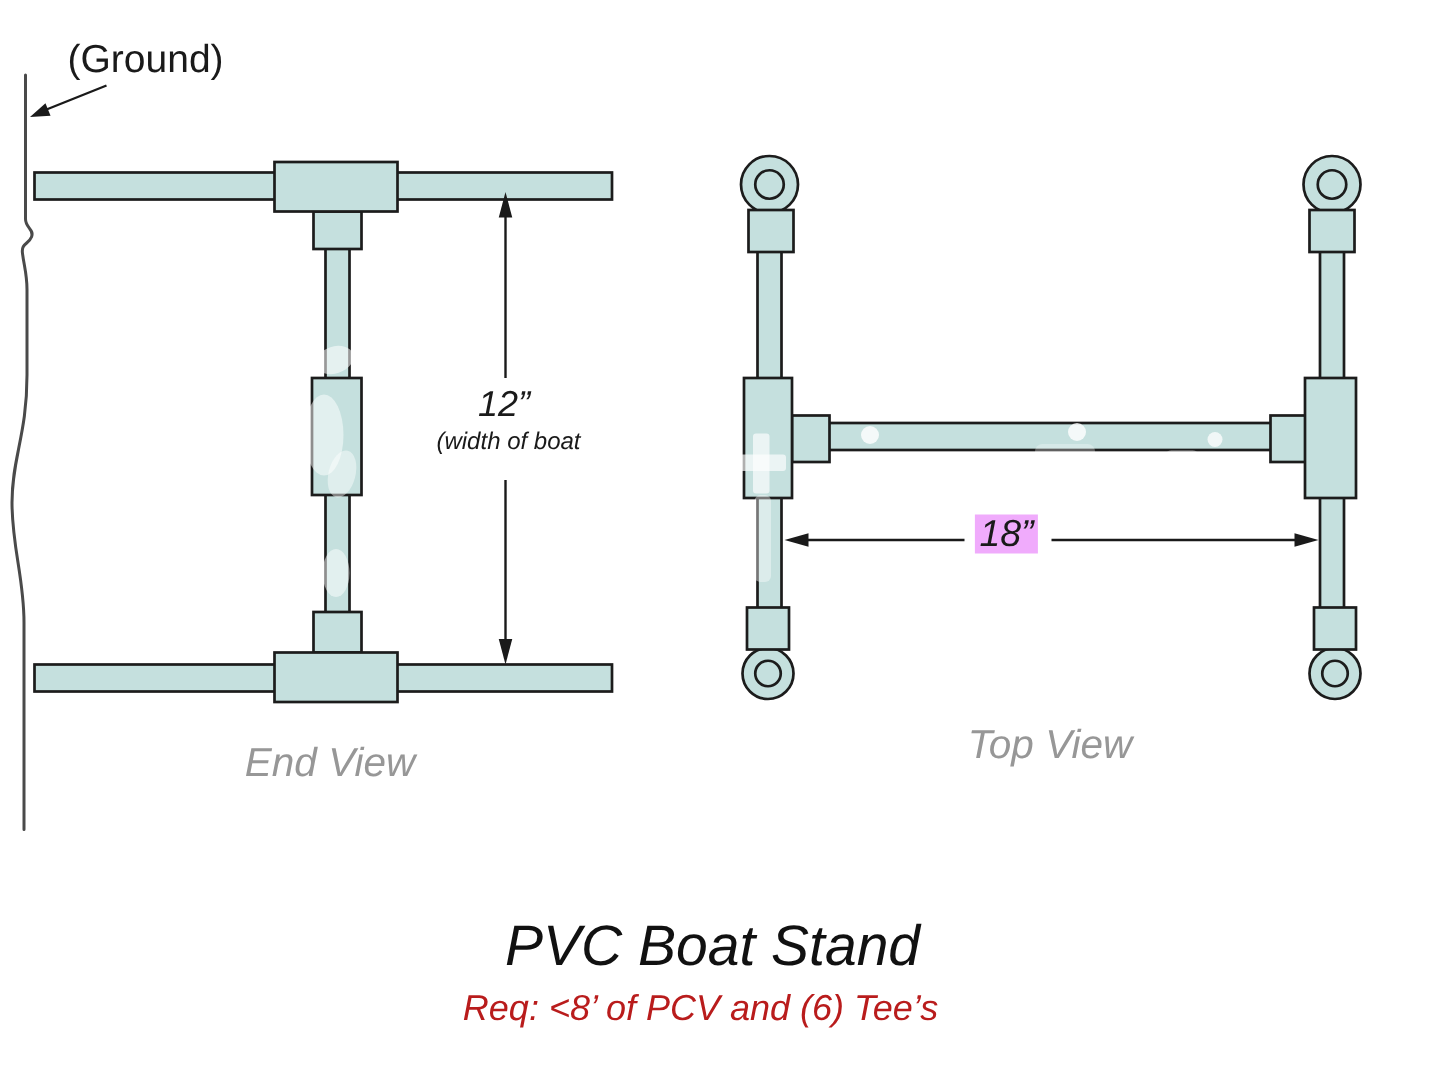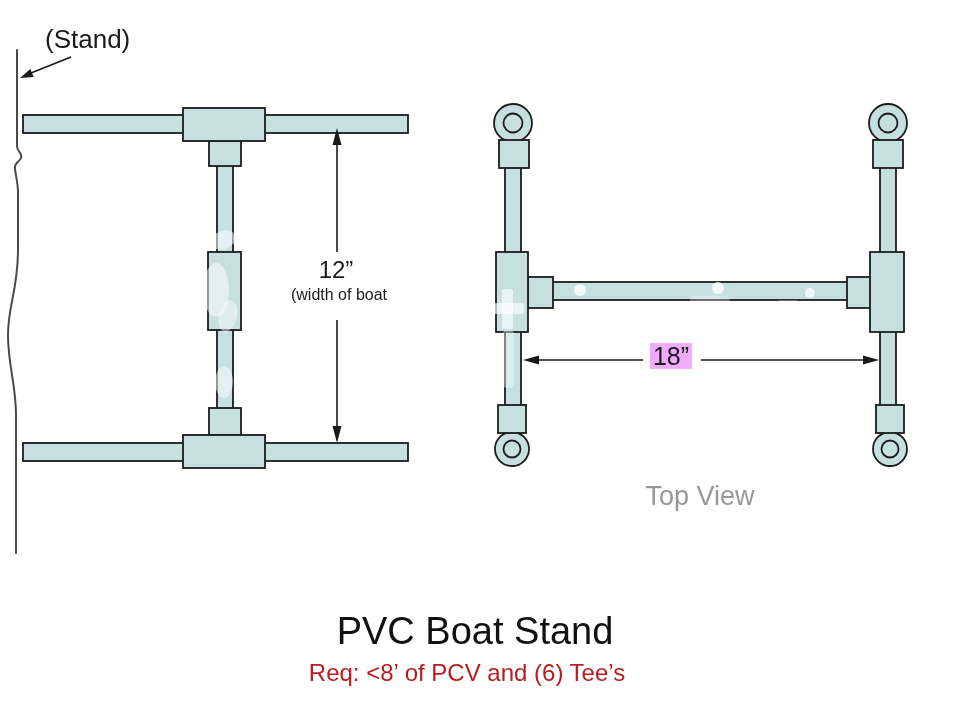--- a/index.html
+++ b/index.html
@@ -5,21 +5,21 @@
   html,body{margin:0;padding:0;background:#ffffff;}
   #stage{
     position:relative;width:960px;height:720px;background:#ffffff;overflow:hidden;
     font-family:"Liberation Sans", sans-serif;
   }
   #stage svg{position:absolute;left:0;top:0;}
   .lbl{
     position:absolute;white-space:nowrap;color:#1a1a1a;
     font-family:"Liberation Sans", sans-serif;line-height:1.05;
   }
-  .centered{transform:translateX(-50%);}
+  .centered{transform:translateX(-50%);font-style:italic;}
   .ground-label{left:45px;top:26px;font-size:26px;}
   .dim12{left:336px;top:257px;font-size:24px;text-align:center;}
   .width-note{left:339px;top:287px;font-size:16px;}
   .dim18{left:671px;top:343px;font-size:25px;background:#f0abfc;padding:0 3px;}
   .view-label{font-size:27px;color:#979797;}
   .end-view-label{left:220px;top:494px;}
   .top-view-label{left:700px;top:482px;}
   .title{left:475px;top:612px;font-size:38px;color:#111;}
   .subtitle{left:467px;top:660px;font-size:24px;color:#b91c1c;}
 </style>
@@ -104,27 +104,28 @@
       <rect x="502" y="289" width="11" height="40" rx="2" opacity="0.65"></rect>
       <rect x="503" y="330" width="11" height="58" rx="4" opacity="0.4"></rect>
       <circle cx="580" cy="290" r="6" opacity="0.8"></circle>
       <circle cx="718" cy="288" r="6" opacity="0.8"></circle>
       <circle cx="810" cy="293" r="5" opacity="0.75"></circle>
       <rect x="690" y="296" width="40" height="10" rx="5" opacity="0.3"></rect>
       <rect x="777" y="300" width="22" height="8" rx="4" opacity="0.28"></rect>
     </g>
   </svg>
 
-  <div class="lbl ground-label">(Stand)</div>
+  <div class="lbl ground-label">(Ground)</div>
 
   <div class="lbl centered dim12">12”</div>
 
   <div class="lbl centered width-note">(width of boat</div>
 
   <div class="lbl centered dim18">18”</div>
 
+  <div class="lbl centered view-label end-view-label">End View</div>
 
   <div class="lbl centered title">PVC Boat Stand</div>
 
   <div class="lbl centered view-label top-view-label">Top View</div>
 
   <div class="lbl centered subtitle">Req: &lt;8’ of PCV and (6) Tee’s</div>
 </div>
 
 </body></html>

